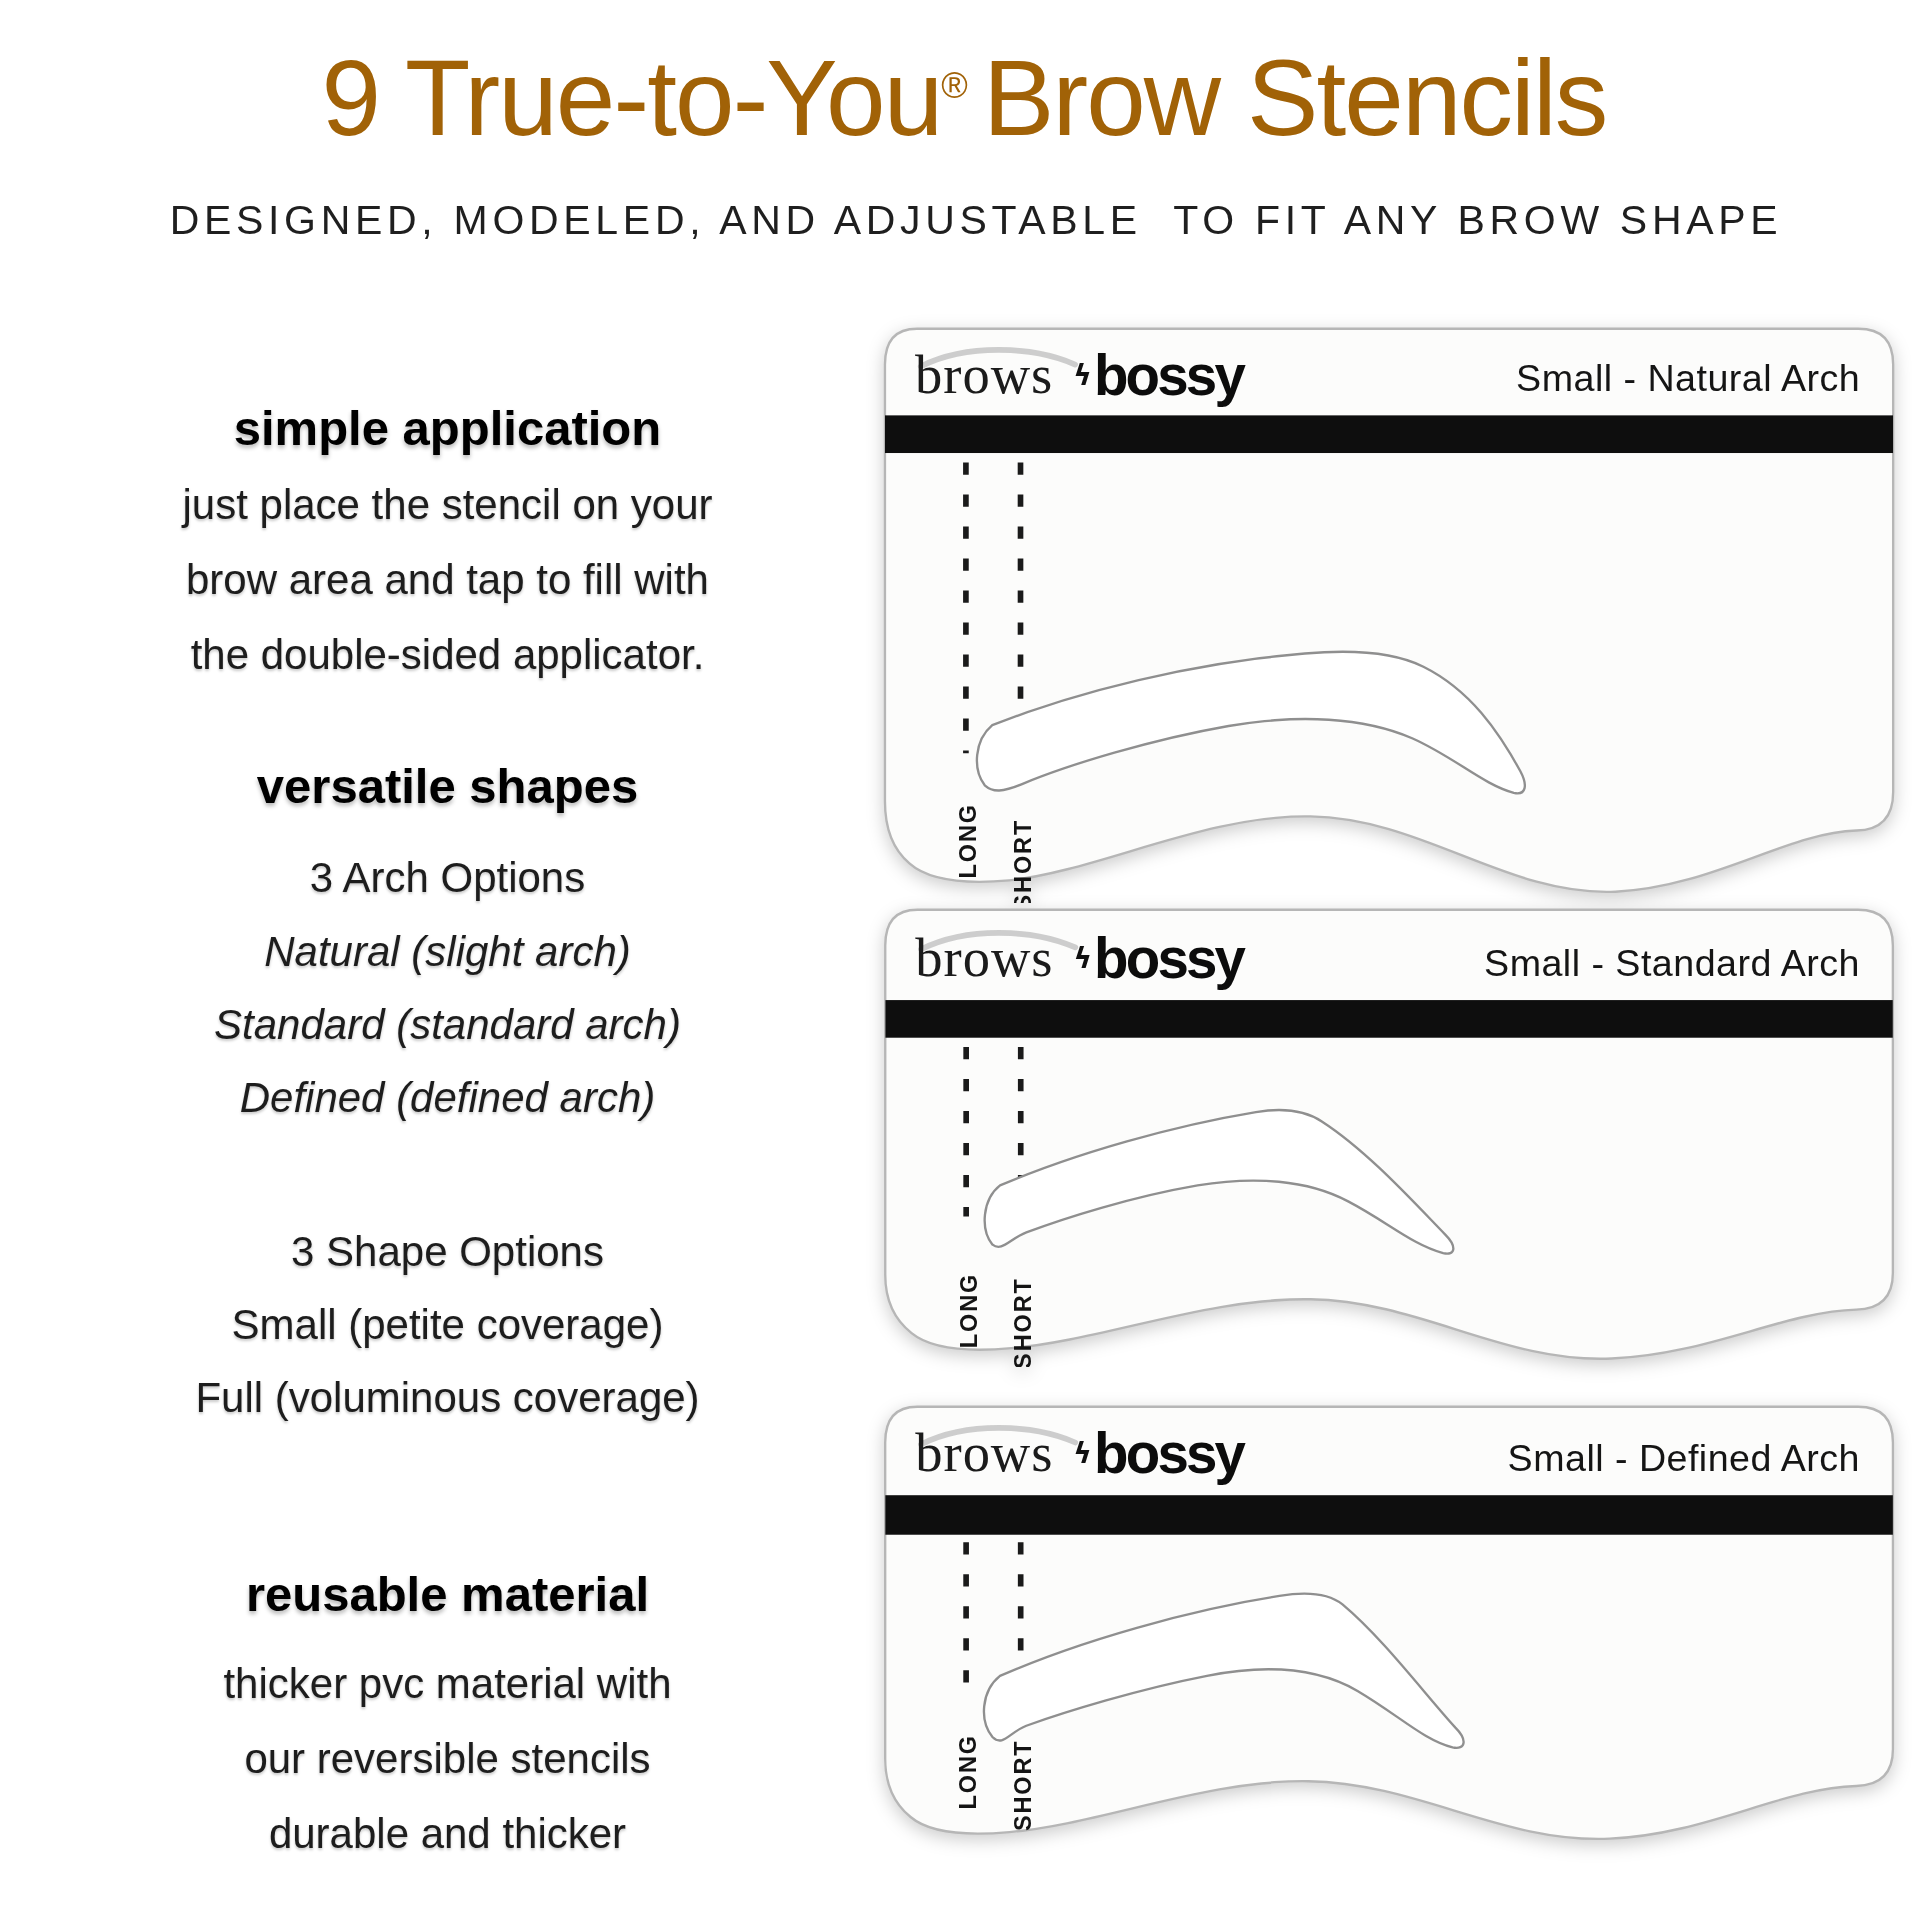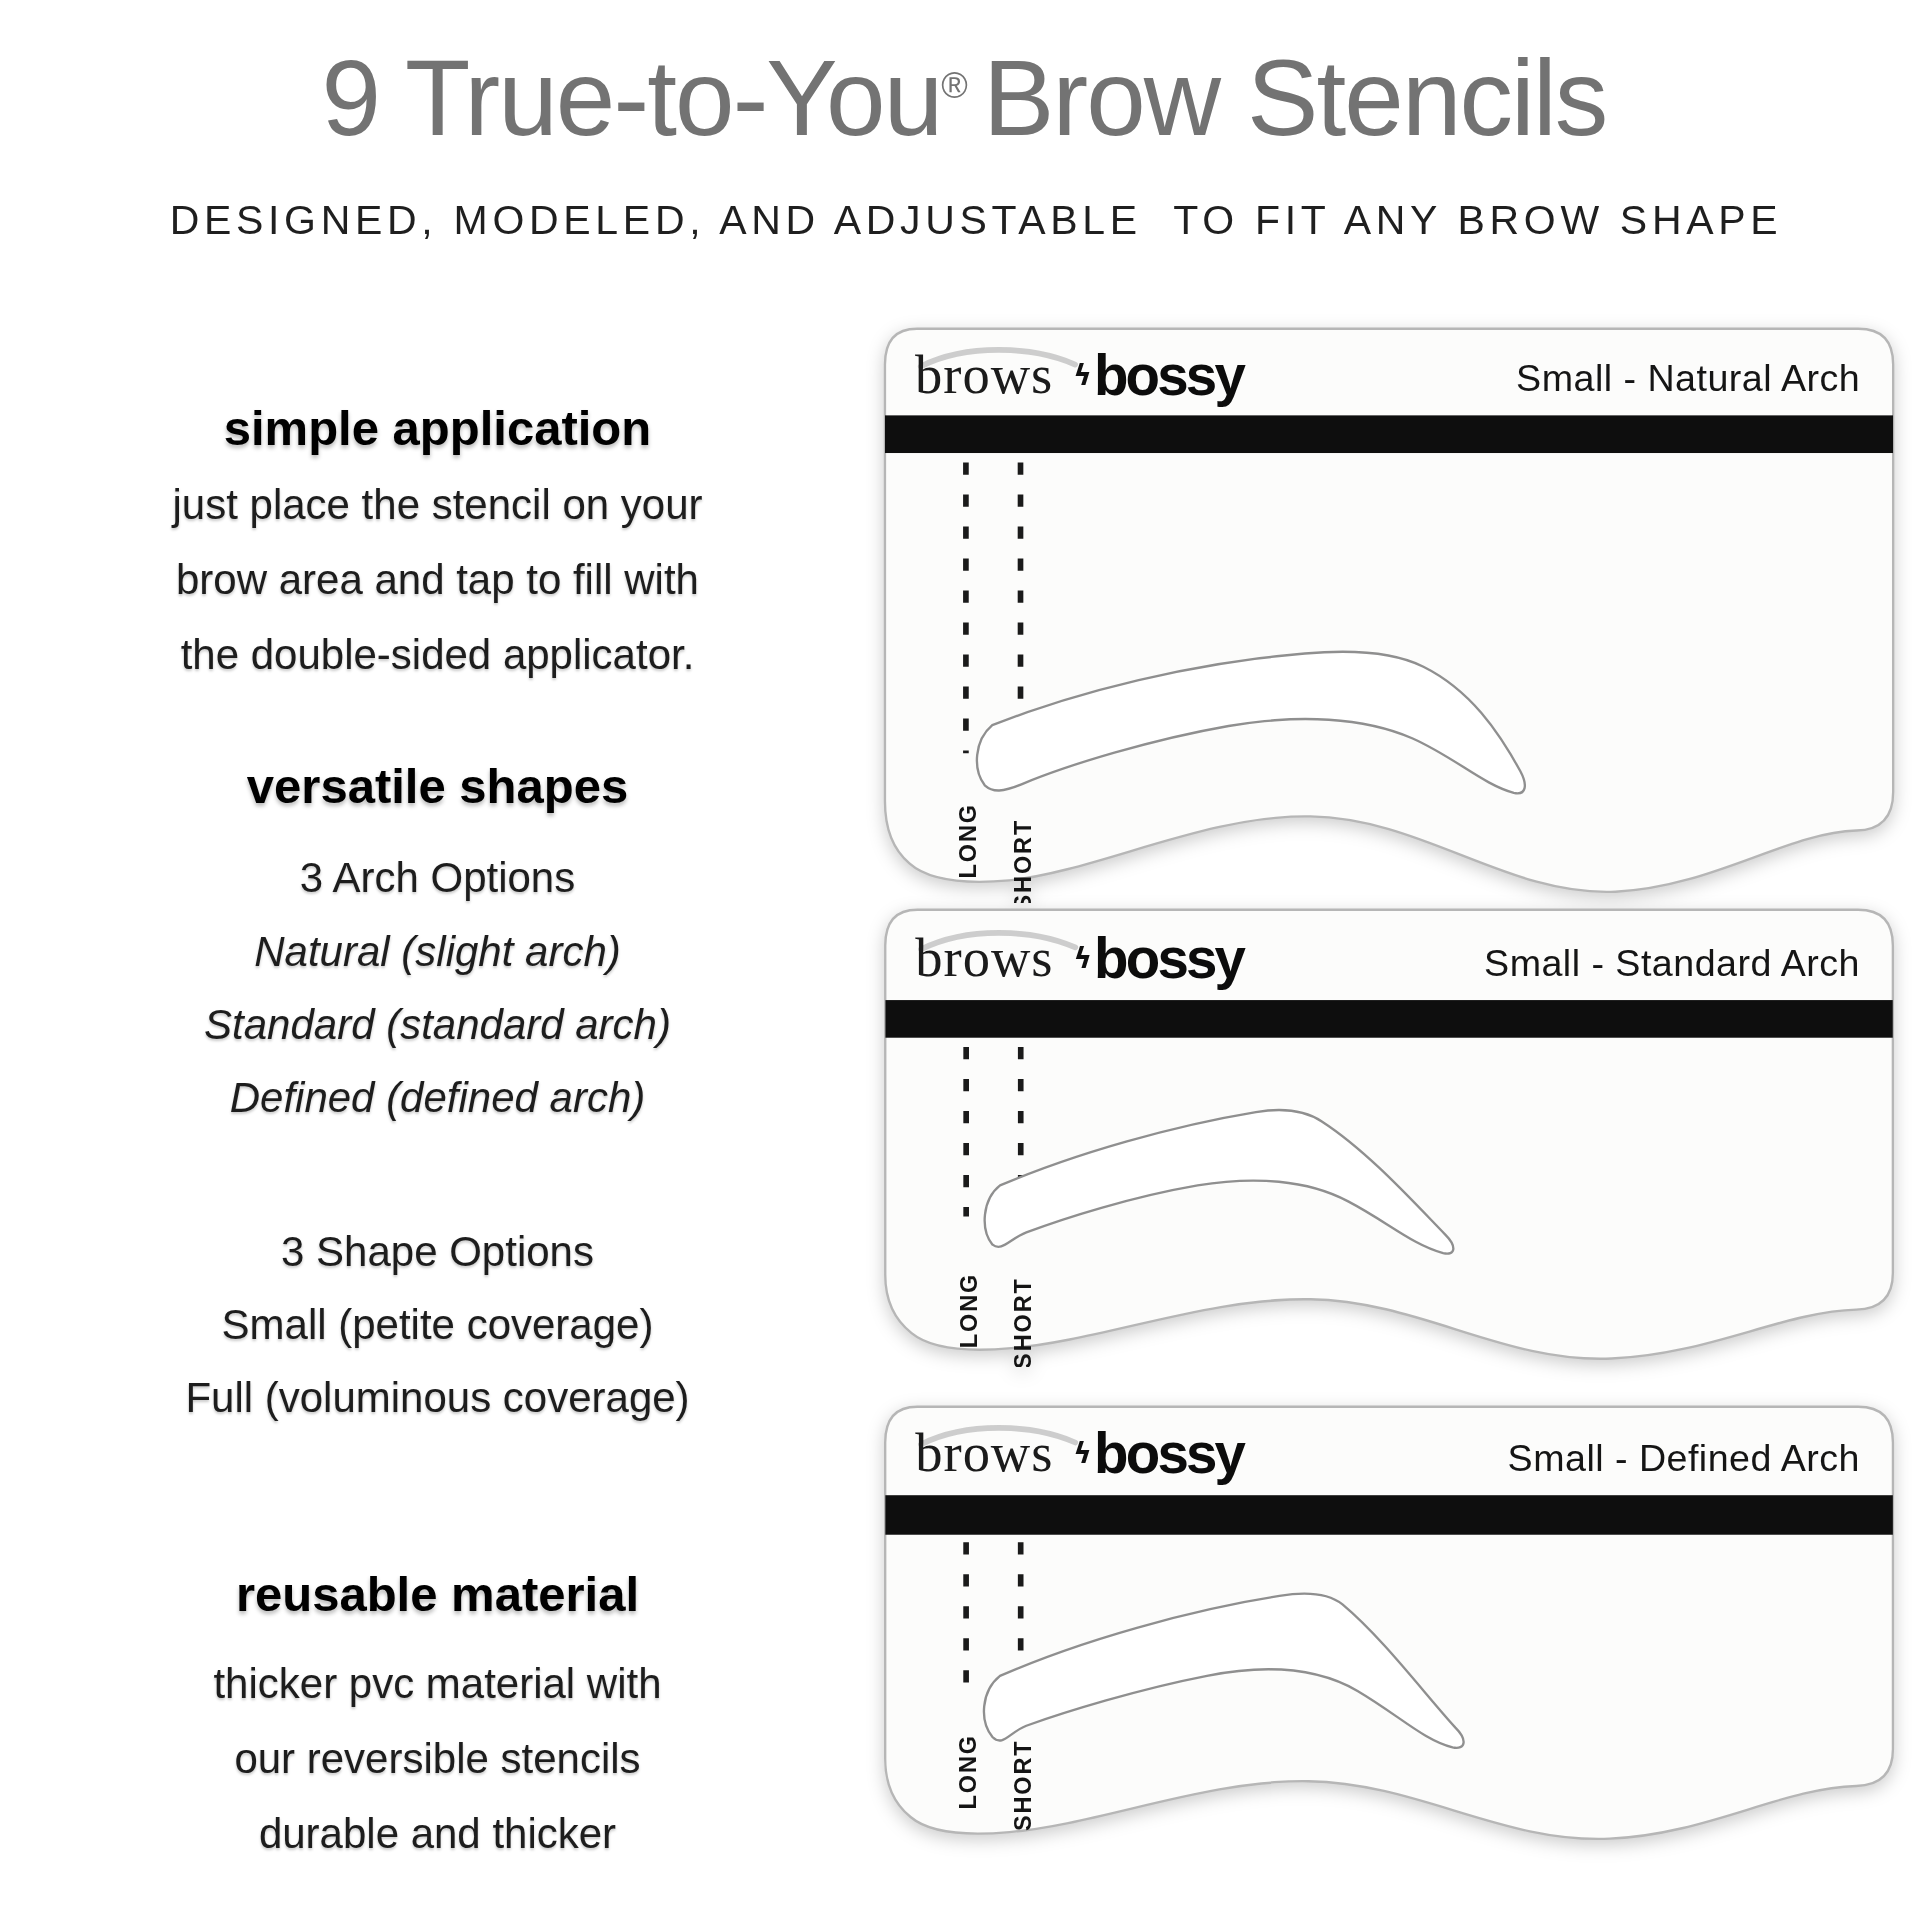--- a/index.html
+++ b/index.html
@@ -5,30 +5,30 @@
   html,body{margin:0;padding:0;}
   body{
     width:1928px;height:1928px;position:relative;overflow:hidden;
     background:#ffffff;
     font-family:"Liberation Sans", sans-serif;
     color:#1c1c1c;
   }
   
   .title{
     position:absolute;top:36px;left:0;width:1928px;text-align:center;
-    font-size:107px;font-weight:300;letter-spacing:-1.9px;color:#737373;margin:0;
+    font-size:107px;font-weight:300;letter-spacing:-1.9px;color:#a16207;margin:0;
   }
   .title sup{font-size:36px;vertical-align:super;line-height:0;}
   .title .title-rest{margin-left:0.16em;}
   .subtitle{
     position:absolute;top:185px;left:0;width:1928px;text-align:center;margin:12px;
     font-size:41px;font-weight:400;letter-spacing:4.7px;color:#1f1f1f;white-space:pre-wrap;
   }
   
-  .left-col{position:absolute;left:9px;top:0;width:857px;height:1928px;}
+  .left-col{position:absolute;left:19px;top:0;width:857px;height:1928px;}
   .block{position:absolute;left:0;width:100%;text-align:center;margin:0;}
   .h2{
     font-size:49px;font-weight:700;color:#000;
     text-shadow:0 2.8px 4.7px rgba(0,0,0,0.28);
   }
   .body-line,.opt-line,.group-title{
     font-size:42px;font-weight:400;color:#1d1d1d;
     text-shadow:0 1.9px 2.8px rgba(0,0,0,0.22);
   }
   .body-line{line-height:75px;}

